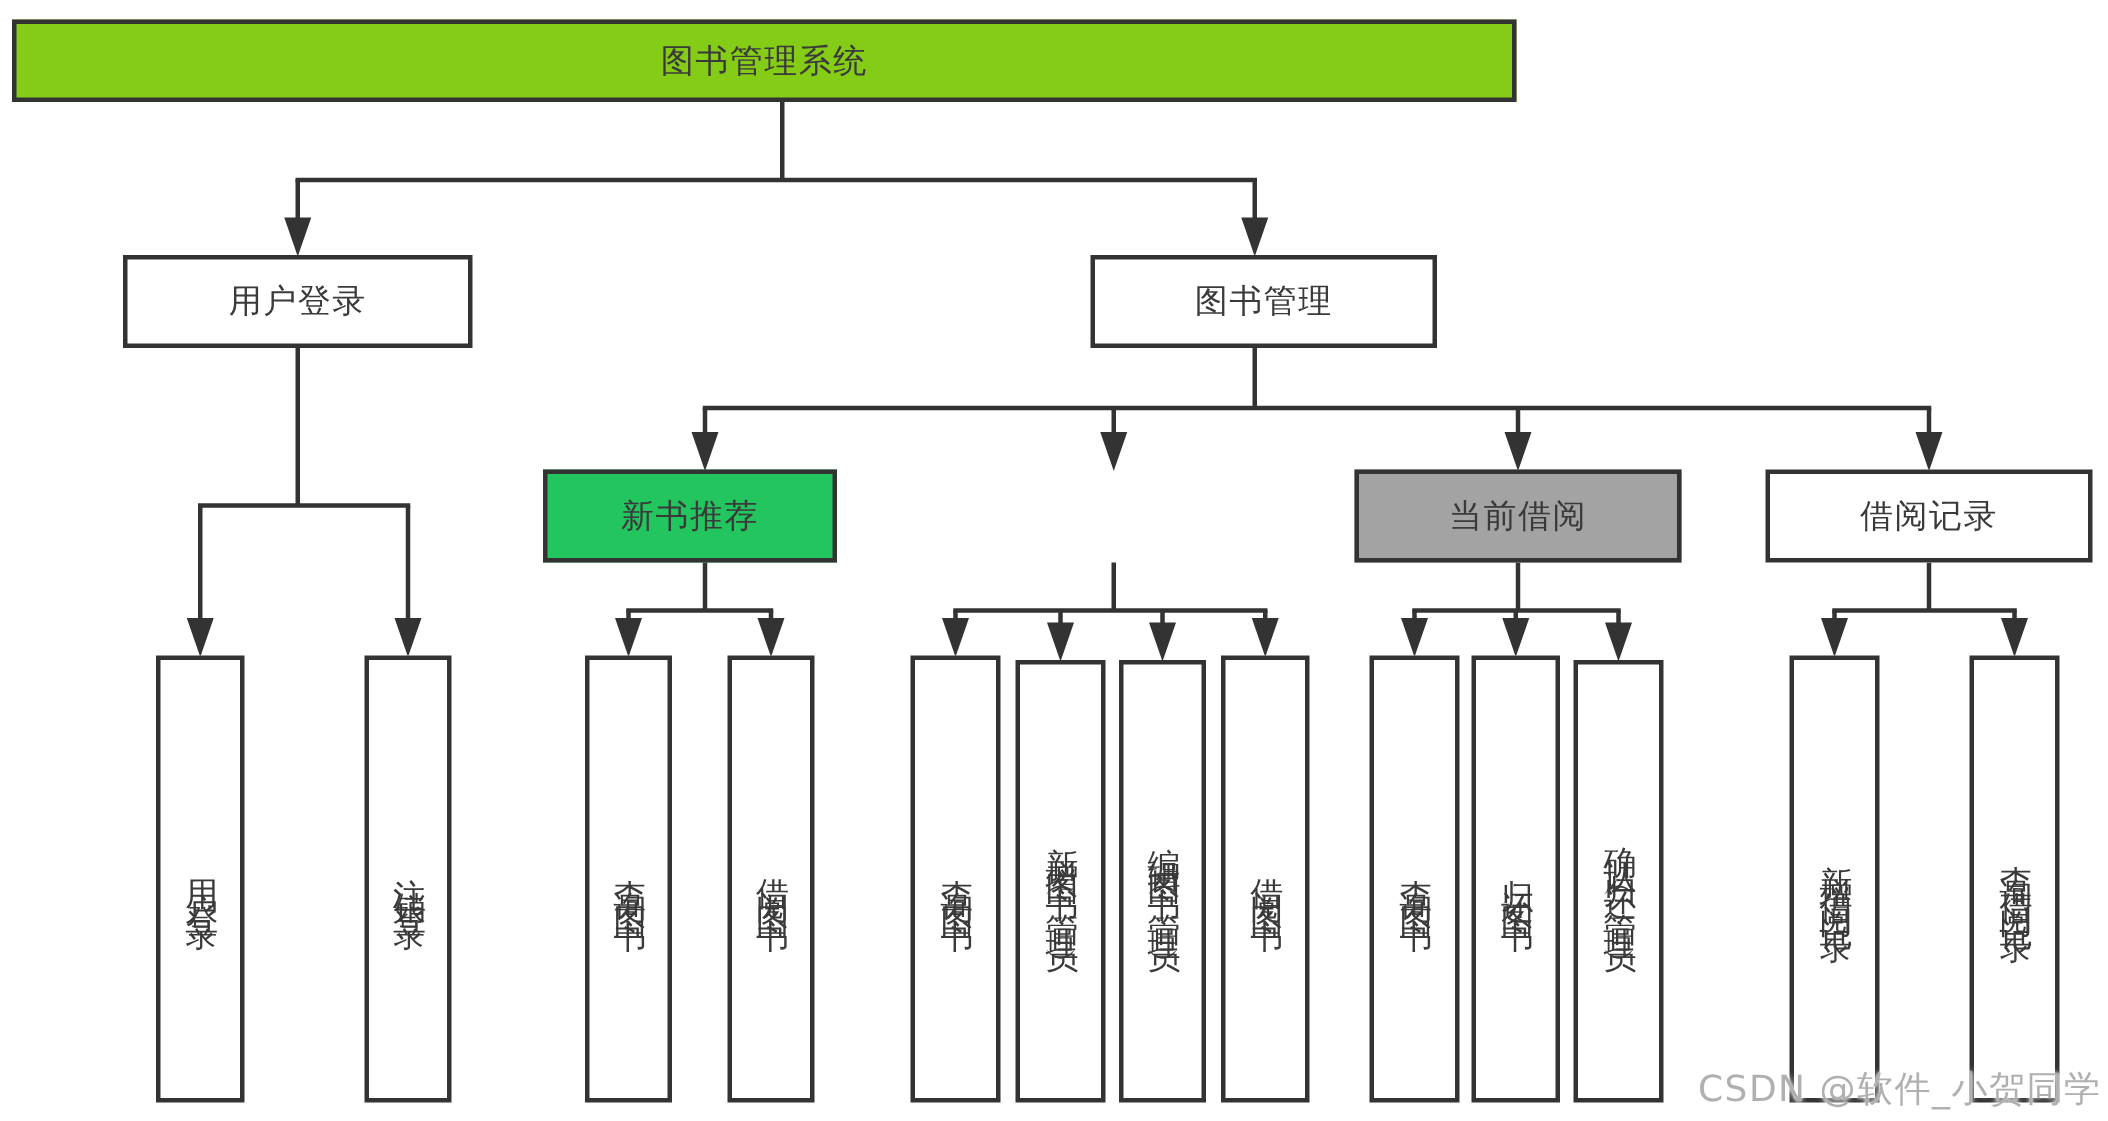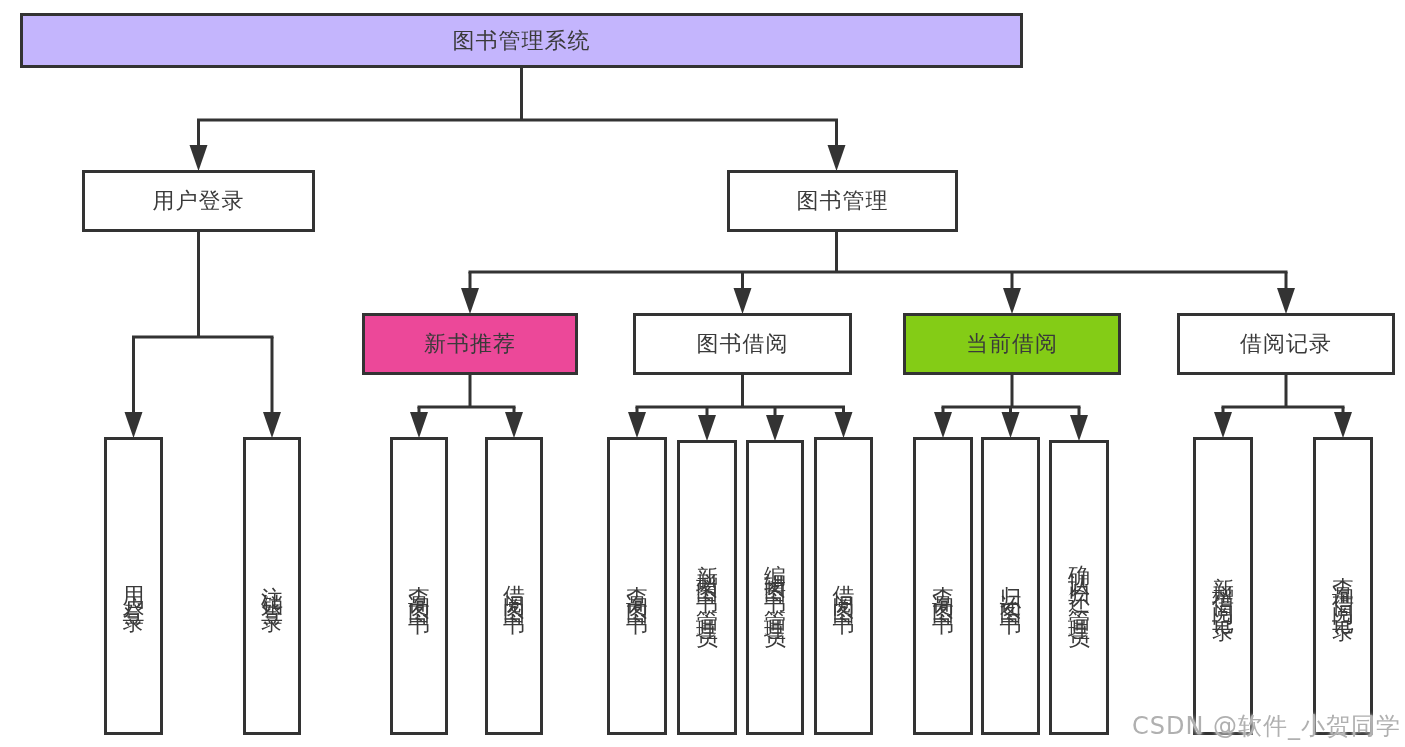--- a/index.html
+++ b/index.html
@@ -110,36 +110,33 @@
       <line x1="1079" y1="407" x2="1079" y2="426" stroke="#333333" stroke-width="3"></line>
       <polygon points="1070,415 1088,415 1079,441" fill="#333333"></polygon>
       <line x1="1286" y1="375" x2="1286" y2="407" stroke="#333333" stroke-width="3"></line>
       <line x1="1221.5" y1="407" x2="1344.5" y2="407" stroke="#333333" stroke-width="3"></line>
       <line x1="1223" y1="407" x2="1223" y2="423" stroke="#333333" stroke-width="3"></line>
       <polygon points="1214,412 1232,412 1223,438" fill="#333333"></polygon>
       <line x1="1343" y1="407" x2="1343" y2="423" stroke="#333333" stroke-width="3"></line>
       <polygon points="1334,412 1352,412 1343,438" fill="#333333"></polygon>
     </svg>
   <div class="watermark">CSDN @软件_小贺同学</div>
-<div class="node horizontal" style="left: 20px; top: 13px; width: 1003px; height: 55px; border-color: rgb(51, 51, 51); background: #c4b5fd;">
+<div class="node horizontal" style="left: 8px; top: 13px; width: 1003px; height: 55px; border-color: rgb(51, 51, 51); background: #84cc16;">
       <span class="node-label" style="color: rgb(58, 58, 58);">图书管理系统</span>
     </div>
     <div class="node horizontal" style="left: 82px; top: 170px; width: 233px; height: 62px; border-color: rgb(51, 51, 51); background: rgb(255, 255, 255);">
       <span class="node-label" style="color: rgb(58, 58, 58);">用户登录</span>
     </div>
     <div class="node horizontal" style="left: 727px; top: 170px; width: 231px; height: 62px; border-color: rgb(51, 51, 51); background: rgb(255, 255, 255);">
       <span class="node-label" style="color: rgb(58, 58, 58);">图书管理</span>
     </div>
-    <div class="node horizontal" style="left: 362px; top: 313px; width: 216px; height: 62px; border-color: rgb(51, 51, 51); background: #ec4899;">
+    <div class="node horizontal" style="left: 362px; top: 313px; width: 196px; height: 62px; border-color: rgb(51, 51, 51); background: #22c55e;">
       <span class="node-label" style="color: rgb(58, 58, 58);">新书推荐</span>
     </div>
-    <div class="node horizontal" style="left: 633px; top: 313px; width: 219px; height: 62px; border-color: rgb(51, 51, 51); background: rgb(255, 255, 255);">
-      <span class="node-label" style="color: rgb(58, 58, 58);">图书借阅</span>
-    </div>
-    <div class="node horizontal" style="left: 903px; top: 313px; width: 218px; height: 62px; border-color: rgb(51, 51, 51); background: #84cc16;">
+    <div class="node horizontal" style="left: 903px; top: 313px; width: 218px; height: 62px; border-color: rgb(51, 51, 51); background: #a3a3a3;">
       <span class="node-label" style="color: rgb(58, 58, 58);">当前借阅</span>
     </div>
     <div class="node horizontal" style="left: 1177px; top: 313px; width: 218px; height: 62px; border-color: rgb(51, 51, 51); background: rgb(255, 255, 255);">
       <span class="node-label" style="color: rgb(58, 58, 58);">借阅记录</span>
     </div>
     <div class="node vertical" style="left: 104px; top: 437px; width: 59px; height: 298px; border-color: rgb(51, 51, 51); background: rgb(255, 255, 255);">
       <span class="node-label" style="color: rgb(58, 58, 58);">用户登录</span>
     </div>
     <div class="node vertical" style="left: 243px; top: 437px; width: 58px; height: 298px; border-color: rgb(51, 51, 51); background: rgb(255, 255, 255);">
       <span class="node-label" style="color: rgb(58, 58, 58);">注销登录</span>

